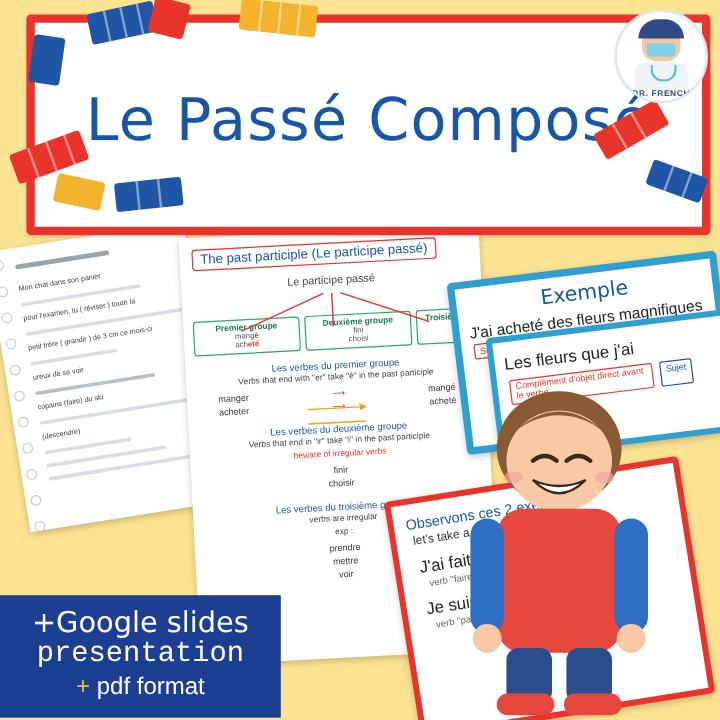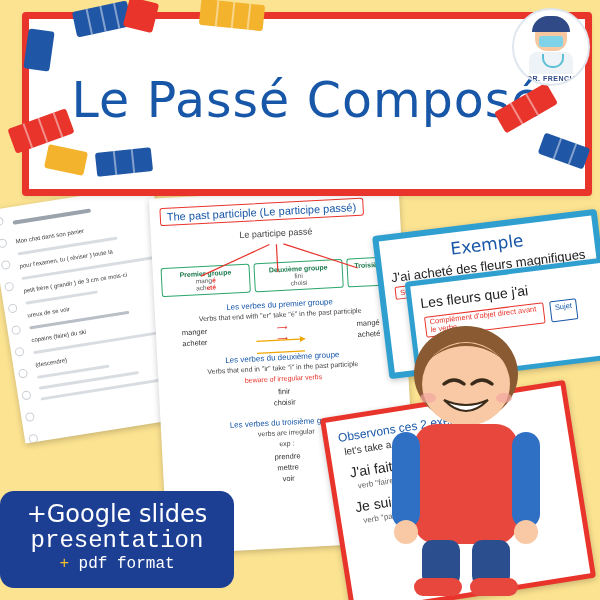--- a/index.html
+++ b/index.html
@@ -135,28 +135,28 @@
   .obs-t{font-size:12px;color:#1857a8;margin:10px 0 2px 10px;}
   .obs-s{font-size:10px;color:#333;margin:2px 0 6px 14px;}
   .obs-ex{font-size:14px;color:#222;margin:8px 0 2px 16px;}
   .obs-note{font-size:8px;color:#666;margin:0 0 6px 22px;}
 
   
   .kid{position:absolute;right:40px;bottom:0;width:190px;height:300px;z-index:12;}
 
   
   .callout{
-    position:absolute;left:0;bottom:12px;width:218px;
+    position:absolute;left:0;bottom:2px;width:218px;
     background:#1c3f94;color:#ffffff;z-index:20;
-    padding:10px 8px 14px;border-radius:14px;
+    padding:10px 8px 14px;border-radius:0;
     text-align:center;
   }
   .callout .l1{font-family:"DejaVu Sans",sans-serif;font-size:24px;line-height:1.12;}
   .callout .l2{font-family:Liberation Mono, monospace;font-size:24px;line-height:1.12;}
-  .callout .l3{font-family:Liberation Mono, monospace;font-size:16px;line-height:1.2;}
+  .callout .l3{font-family:Liberation Sans, sans-serif;font-size:20px;line-height:1.2;}
   .callout .acc{color:#f3c02c;}
 </style>
 </head>
 <body>
 
 <div class="stage">
 
   <div class="tape blue t1">
       <div class="ridge" style="left:14px"></div>
       <div class="ridge" style="left:28px"></div>

